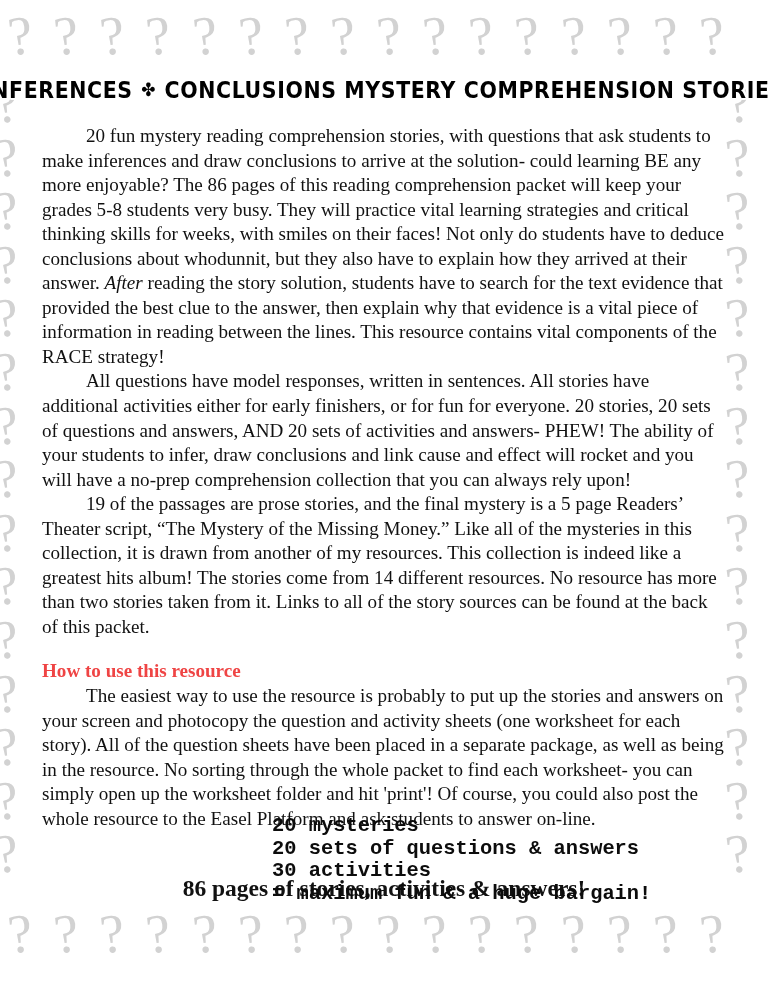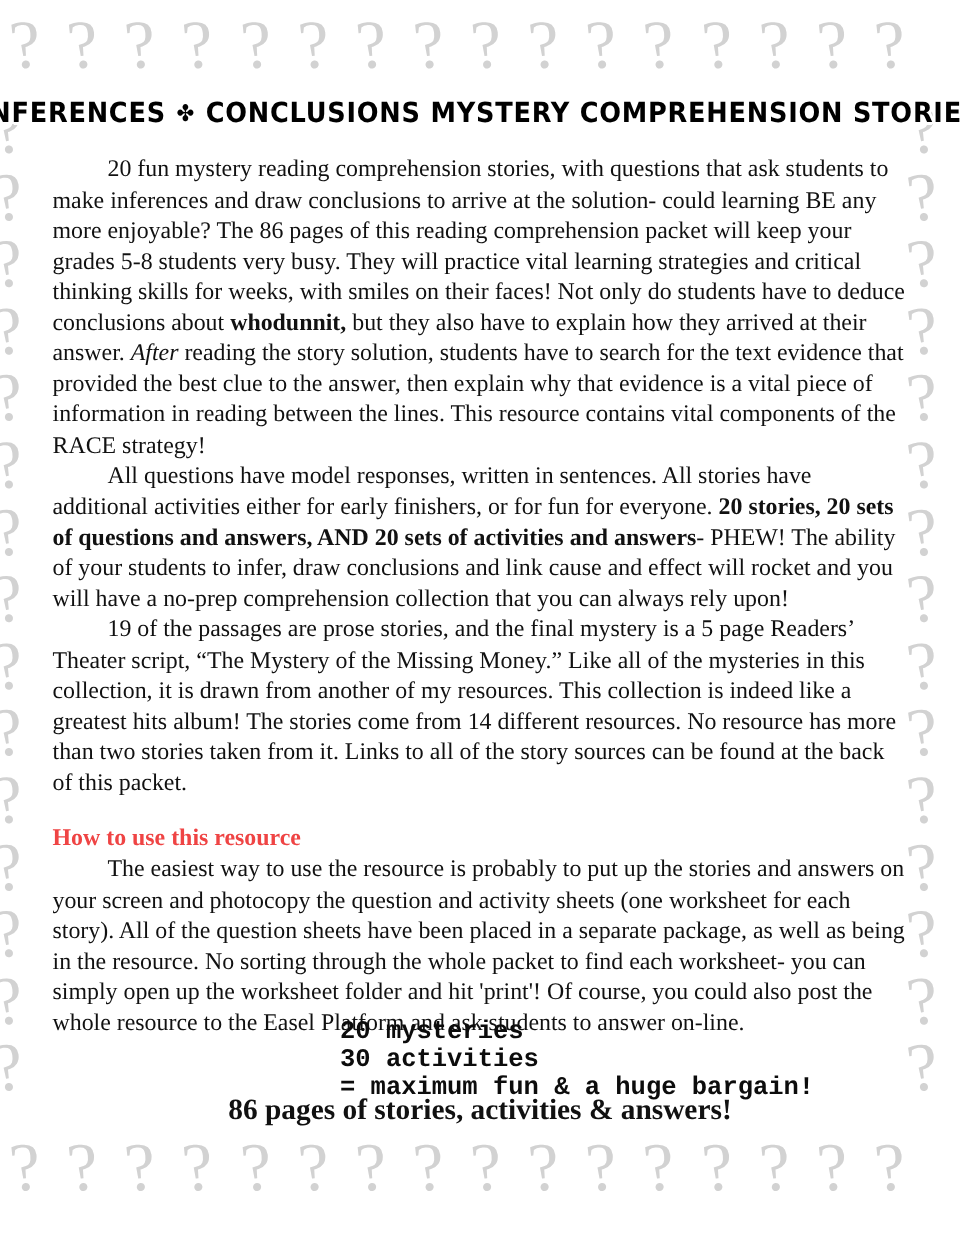--- a/index.html
+++ b/index.html
@@ -86,21 +86,21 @@
   }
   .para {
     margin: 0;
     font-size: 19.1px;
     line-height: 24.55px;
     color: #111111;
     text-indent: 44px;
     text-align: left;
     font-family: "Liberation Serif", serif;
   }
-  .para b  { font-weight: 700; text-align: center; }
+  .para b  { font-weight: 400; text-align: center; }
   .para i  { font-style: italic; }
 
   .section-head {
     margin: 0;
     padding-top: 20px;
     font-size: 19.1px;
     line-height: 24.55px;
     font-weight: 700;
     color: #ef4444;
     font-family: "Liberation Serif", serif;
@@ -211,17 +211,18 @@
     <p class="para" id="para-intro"><span>20 fun mystery reading comprehension stories, with questions that ask students to make inferences and draw conclusions to arrive at the solution- could learning BE any more enjoyable? The 86 pages of this reading comprehension packet will keep your grades 5-8 students very busy. They will practice vital learning strategies and critical thinking skills for weeks, with smiles on their faces! Not only do students have to deduce conclusions about </span><b>whodunnit,</b><span> but they also have to explain how they arrived at their answer. </span><i>After</i><span> reading the story solution, students have to search for the text evidence that provided the best clue to the answer, then explain why that evidence is a vital piece of information in reading between the lines. This resource contains vital components of the RACE strategy!</span></p>
     <p class="para" id="para-model"><span>All questions have model responses, written in sentences. All stories have additional activities either for early finishers, or for fun for everyone. </span><b>20 stories, 20 sets of questions and answers, AND 20 sets of activities and answers</b><span>- PHEW! The ability of your students to infer, draw conclusions and link cause and effect will rocket and you will have a no-prep comprehension collection that you can always rely upon!</span></p>
     <p class="para" id="para-sources"><span>19 of the passages are prose stories, and the final mystery is a 5 page Readers’ Theater script, “The Mystery of the Missing Money.” Like all of the mysteries in this collection, it is drawn from another of my resources. This collection is indeed like a greatest hits album! The stories come from 14 different resources. No resource has more than two stories taken from it. Links to all of the story sources can be found at the back of this packet.</span></p>
     <p class="section-head">How to use this resource</p>
     <p class="para" id="para-howto"><span>The easiest way to use the resource is probably to put up the stories and answers on your screen and photocopy the question and activity sheets (one worksheet for each story). All of the question sheets have been placed in a separate package, as well as being in the resource. No sorting through the whole packet to find each worksheet- you can simply open up the worksheet folder and hit 'print'! Of course, you could also post the whole resource to the Easel Platform and ask students to answer on-line.</span></p>
     <p id="headline">86 pages of stories, activities &amp; answers!</p>
   </div>
 
   <div id="summary">
       <div class="sline">20 mysteries</div>
+      <div class="sline">20 sets of questions &amp; answers</div>
       <div class="sline">30 activities</div>
       <div class="sline">= maximum fun &amp; a huge bargain!</div>
     </div>
 
 </div>
 
 </body></html>

